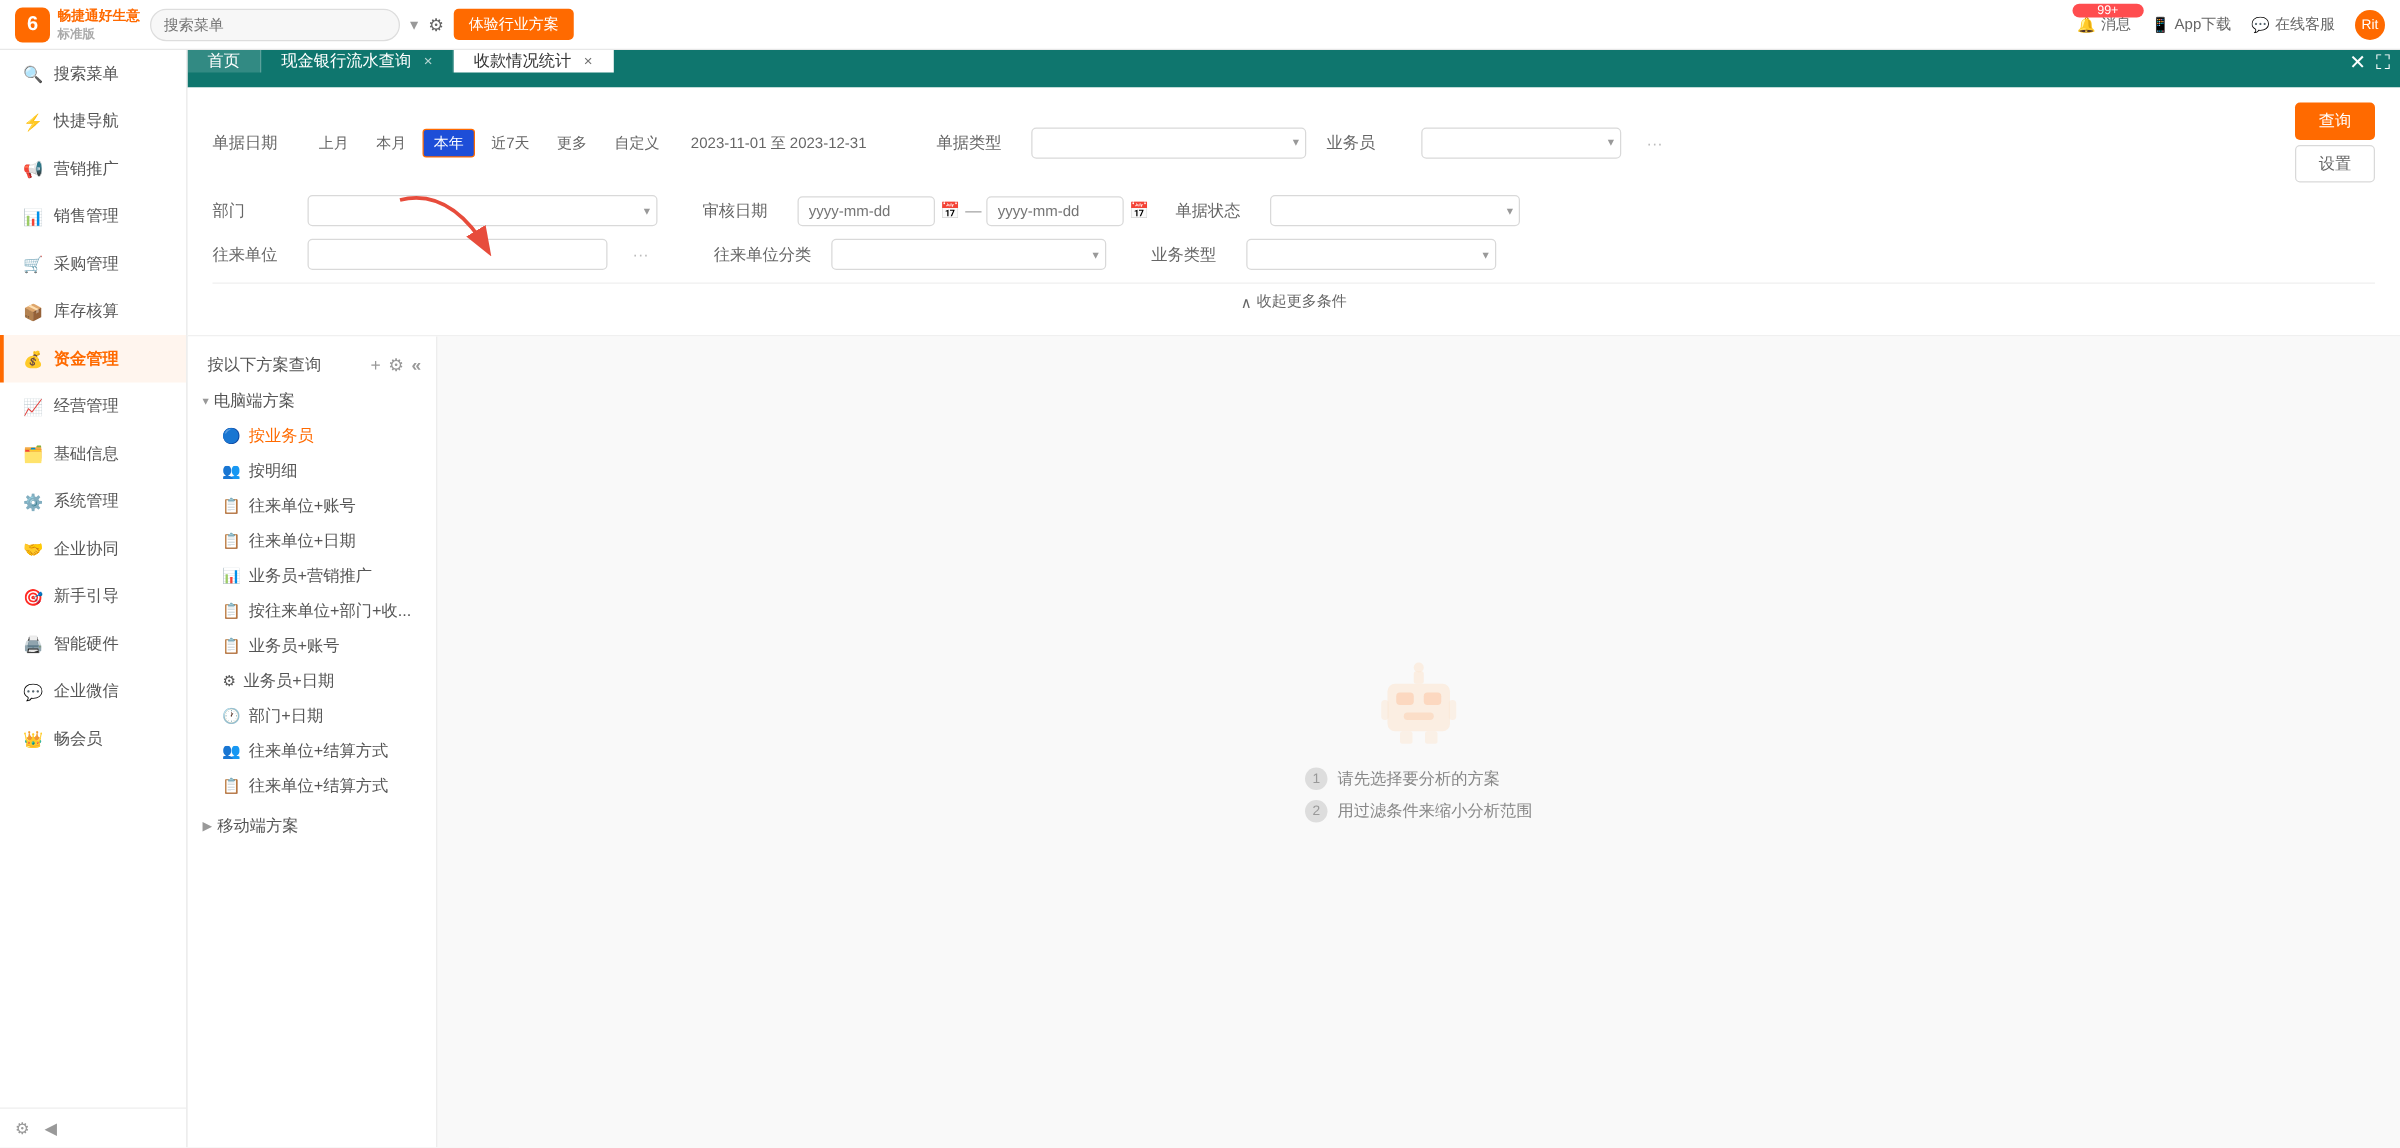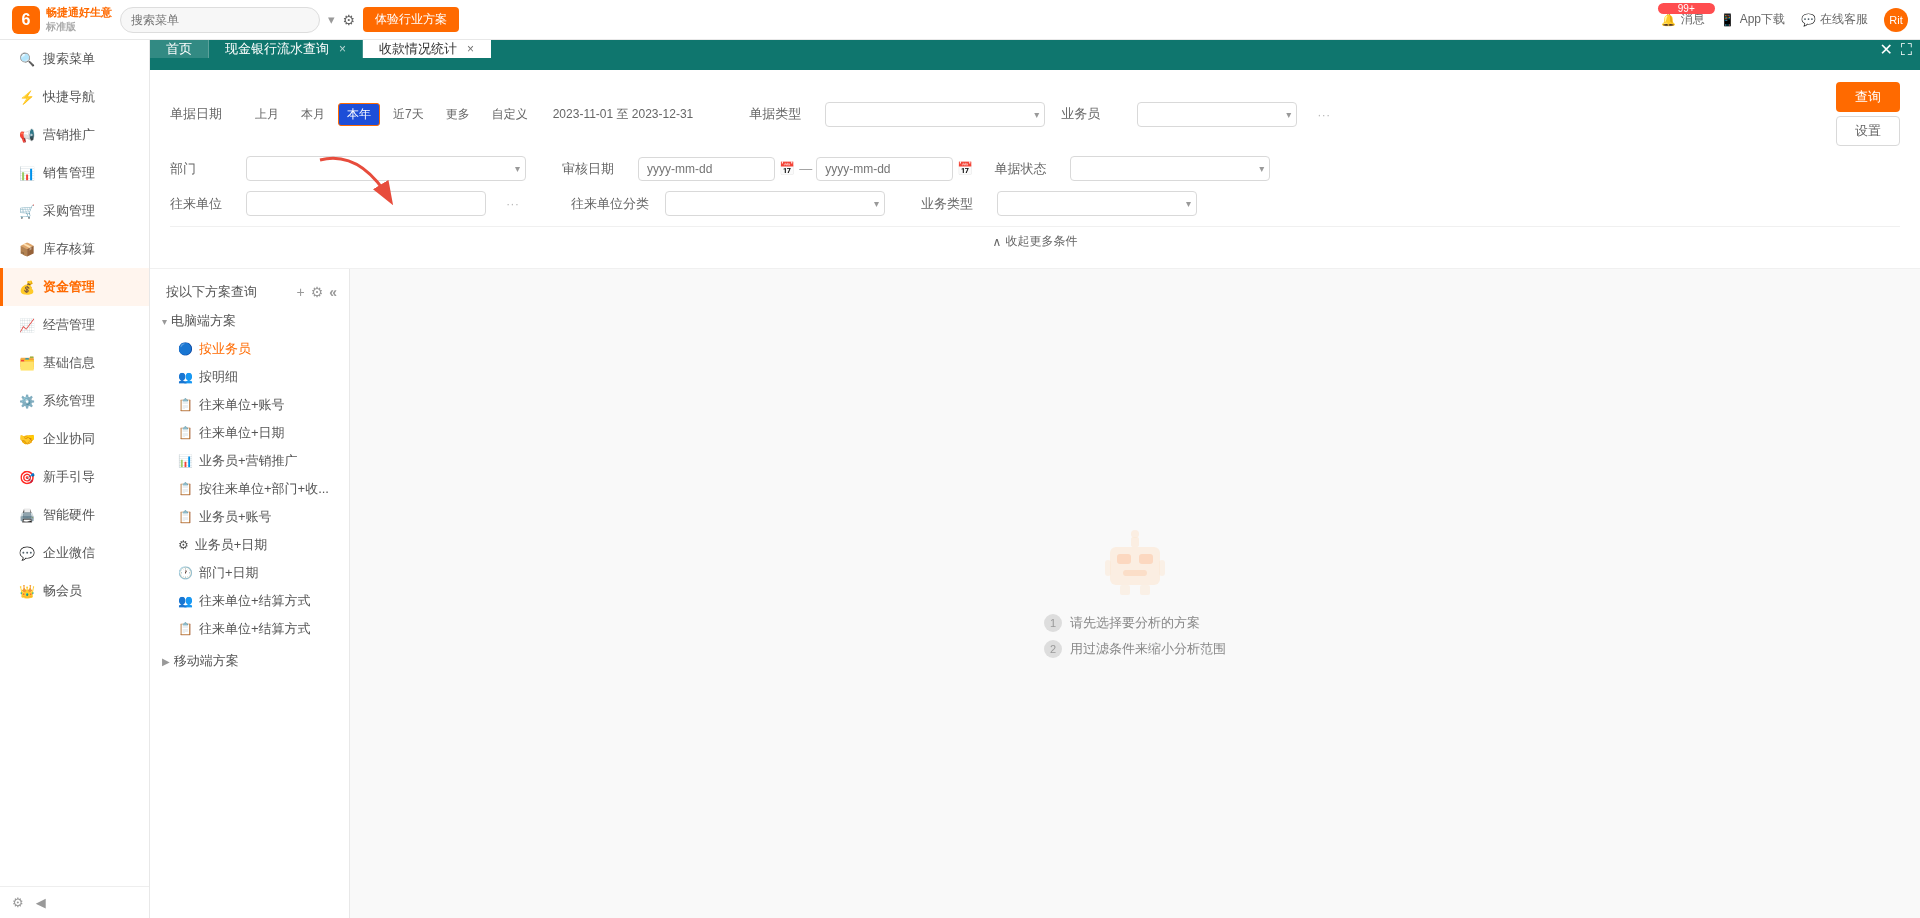--- a/index.html
+++ b/index.html
@@ -122,21 +122,21 @@
     .filter-select {
       border: 1px solid #d9d9d9; border-radius: 4px; padding: 4px 24px 4px 8px;
       font-size: 13px; color: #333; background: #fff; min-width: 180px; cursor: pointer;
       appearance: none; position: relative;
     }
     .select-wrapper { position: relative; display: inline-flex; align-items: center; }
     .select-arrow { position: absolute; right: 6px; color: #999; font-size: 10px; pointer-events: none; }
     .date-input-group { display: flex; align-items: center; gap: 4px; }
     .date-input {
       border: 1px solid #d9d9d9; border-radius: 4px; padding: 4px 8px;
-      font-size: 12px; color: #999; width: 137px;
+      font-size: 12px; color: #999; width: 110px;
     }
     .date-sep { color: #999; }
     .collapse-btn {
       display: flex; align-items: center; justify-content: center; gap: 4px;
       color: #666; cursor: pointer; font-size: 12px; padding: 6px 0;
       border-top: 1px solid #f0f0f0; margin-top: 4px;
     }
 
     
     .content-area { display: flex; flex: 1; overflow: hidden; }

